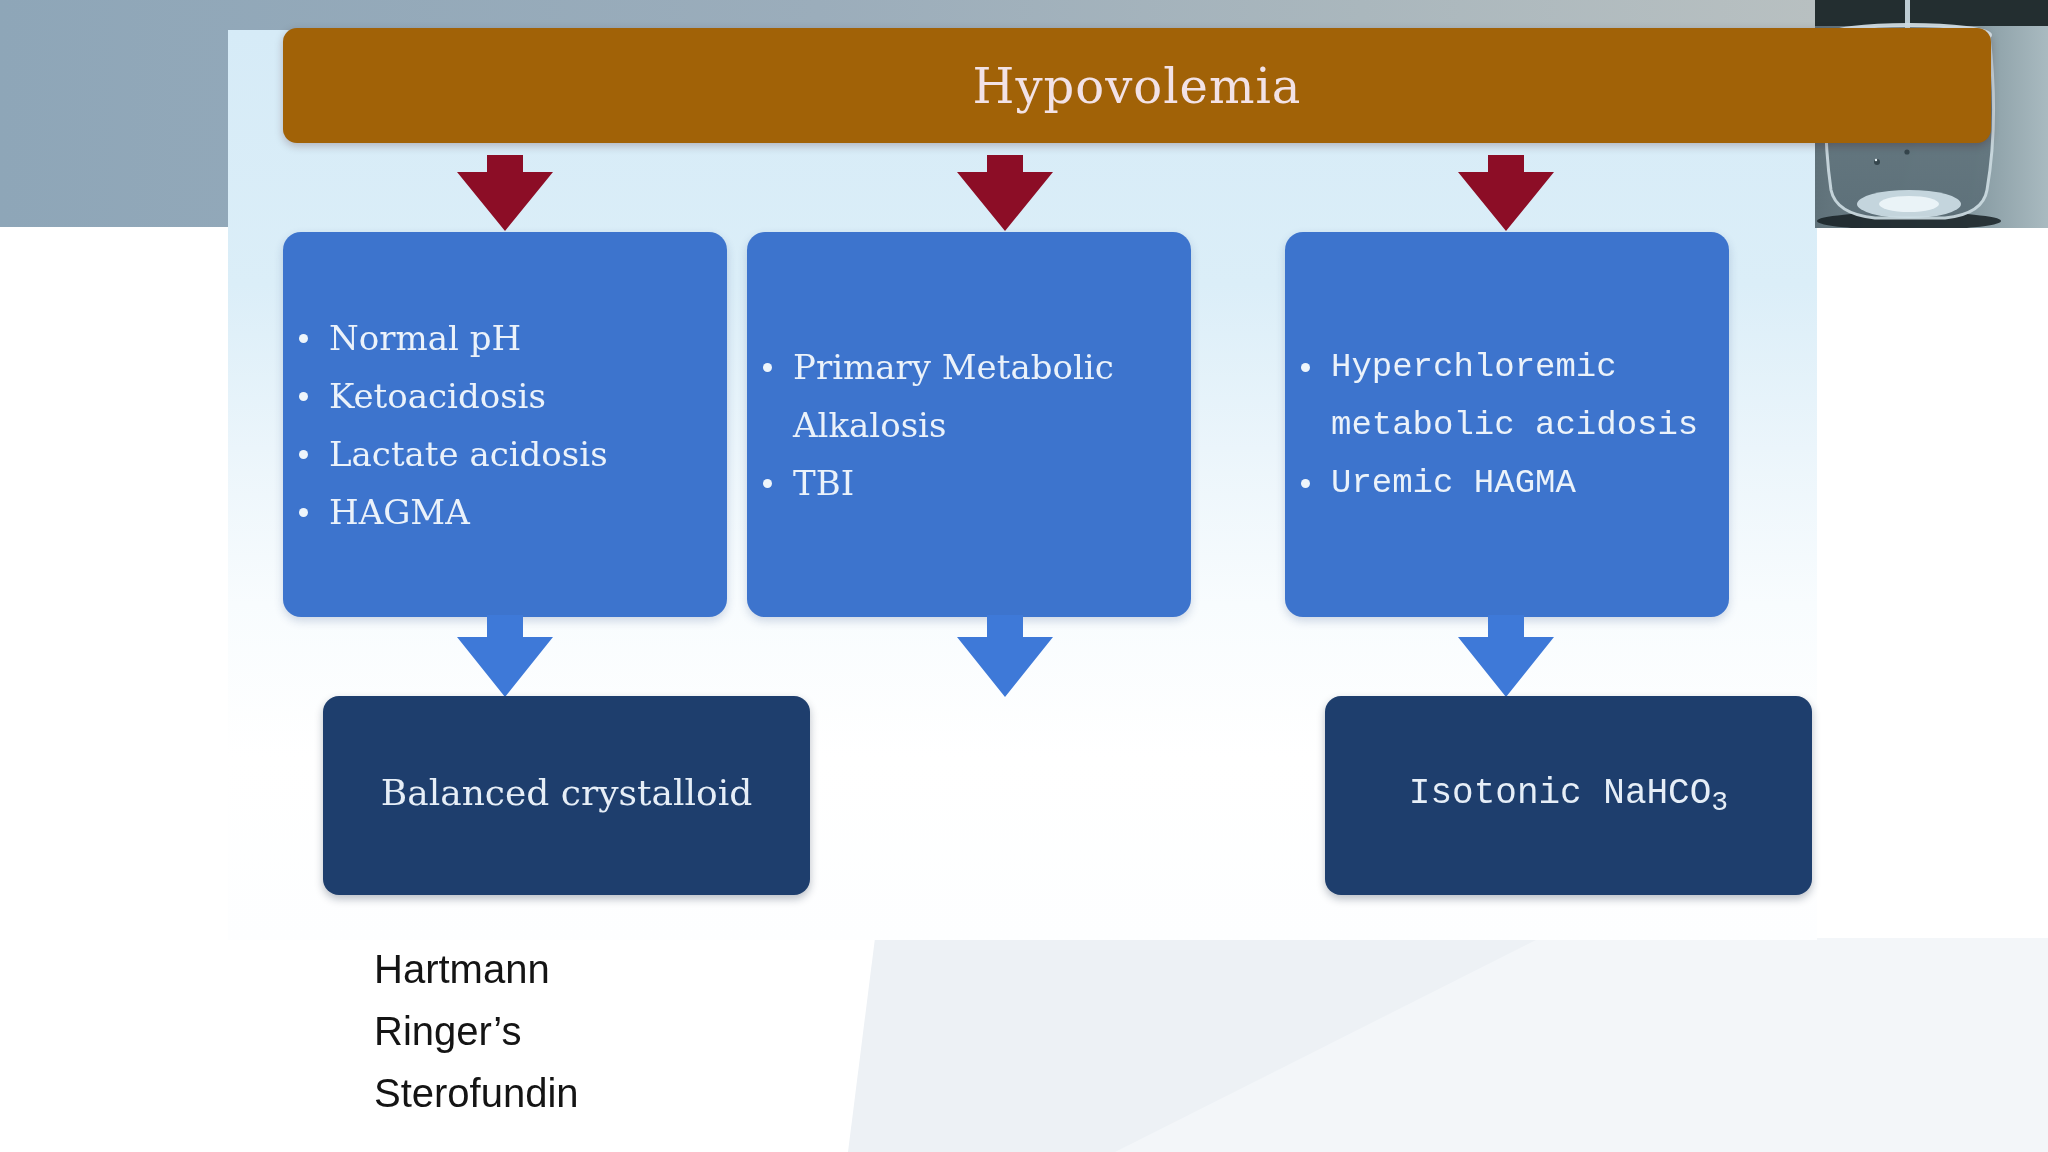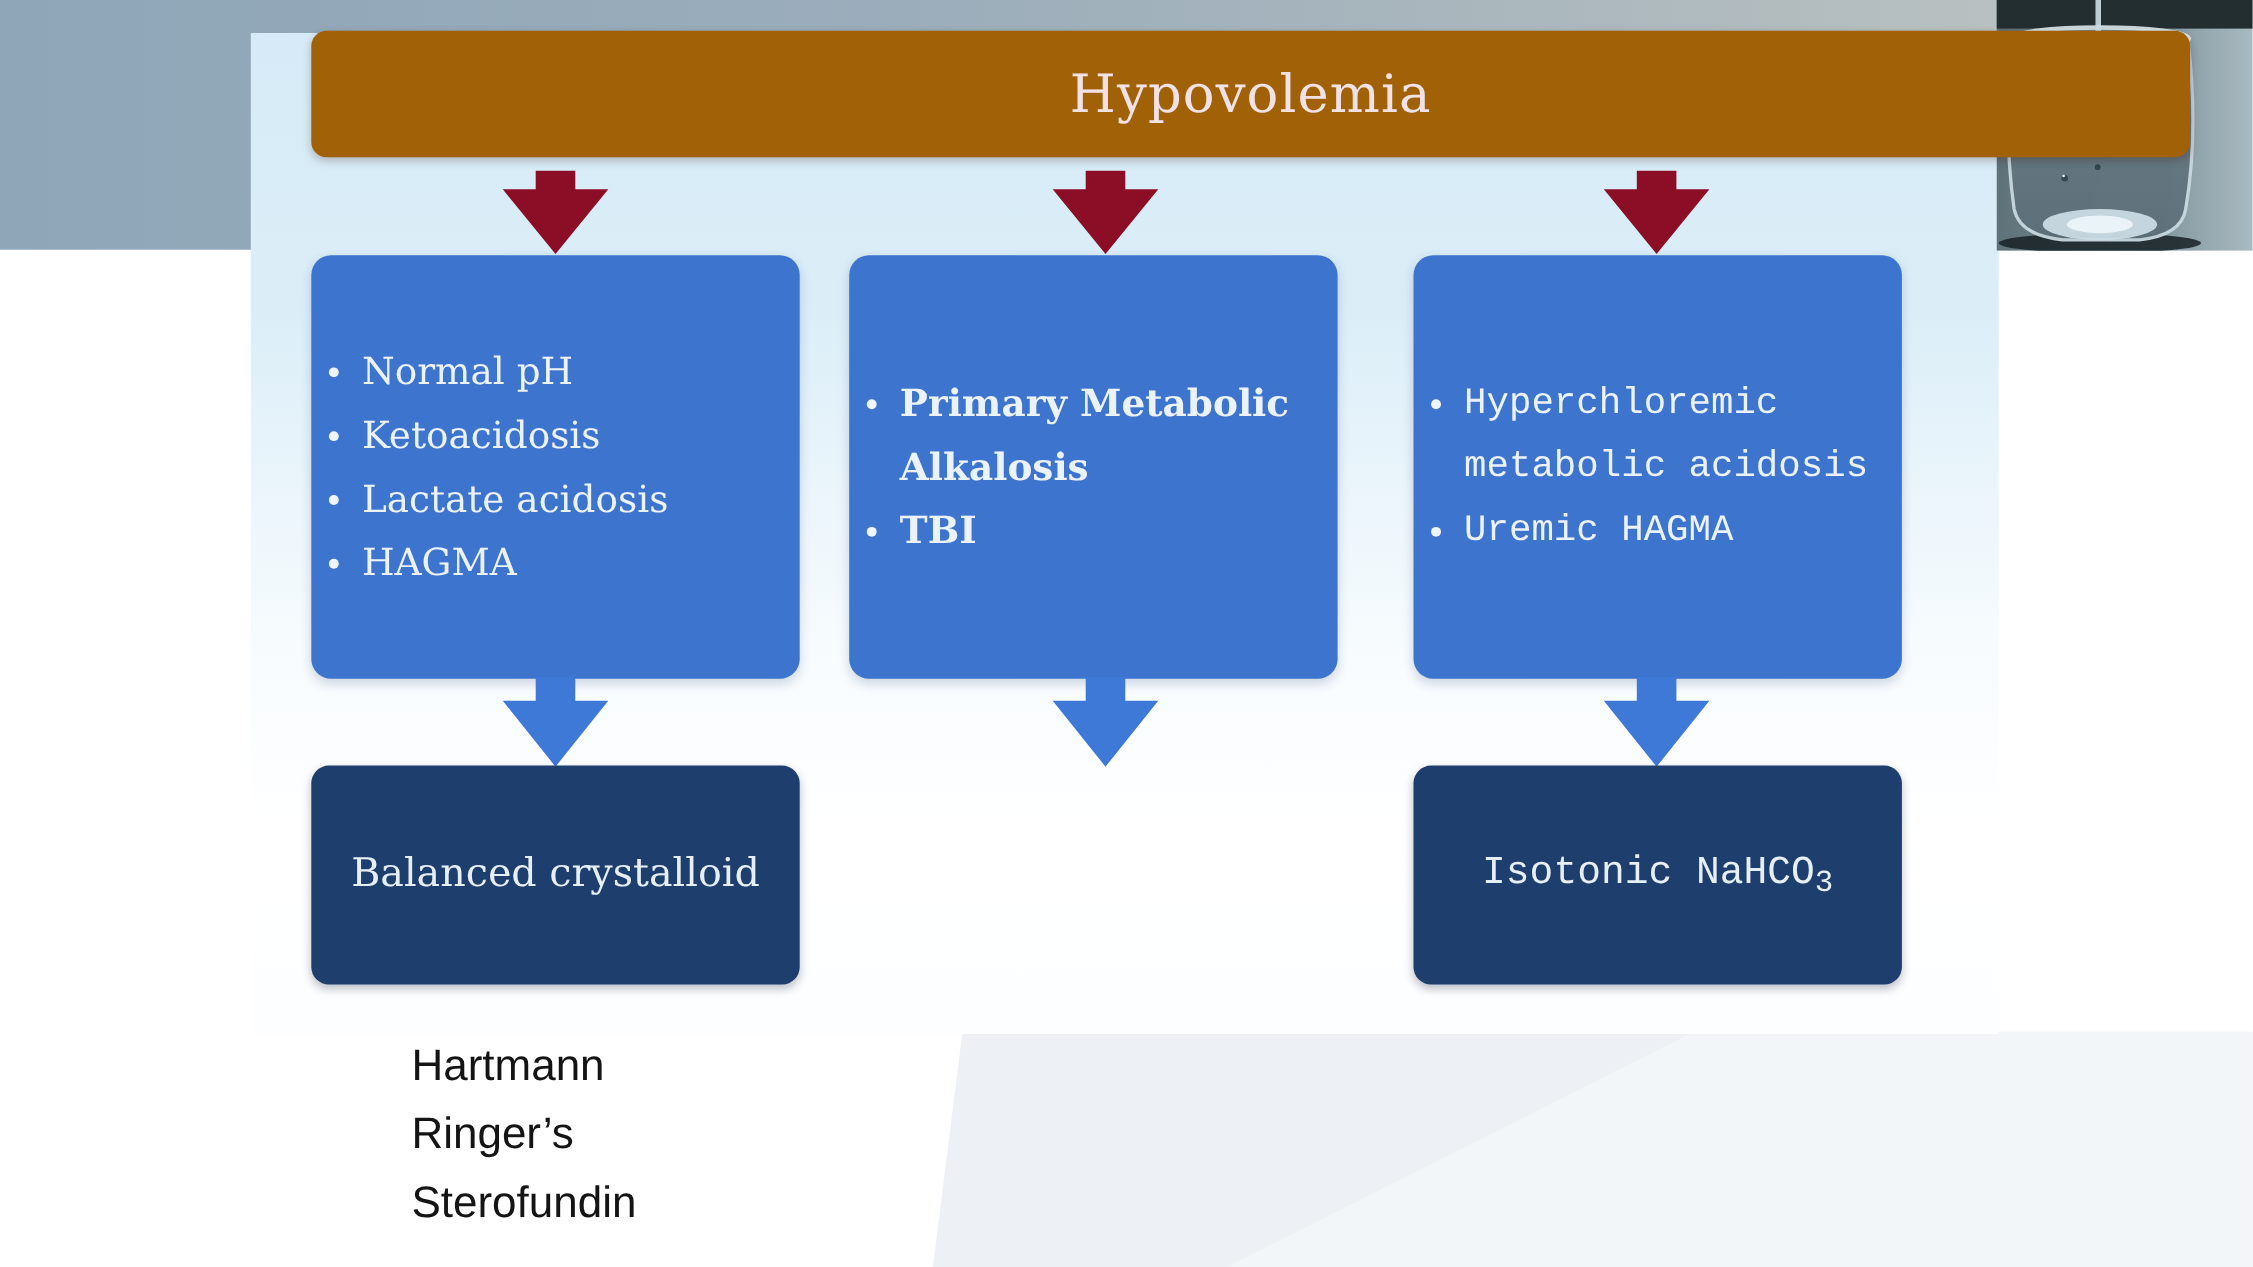--- a/index.html
+++ b/index.html
@@ -34,27 +34,27 @@
   
   .cause-box{position:absolute;top:232px;width:444px;height:385px;background:#3d74cd;
     border-radius:18px;display:flex;flex-direction:column;justify-content:center;
     padding:0;box-sizing:border-box;box-shadow:0 4px 10px rgba(30,60,120,.20);}
   .cause{display:flex;align-items:flex-start;}
   .dot-cell{flex:0 0 46px;padding-left:16px;box-sizing:border-box;}
   .dot{display:block;width:9px;height:9px;border-radius:50%;background:#eef5fb;margin-top:25px;}
   .cause-text{flex:1;color:#ebf2fa;font-size:34px;line-height:58px;padding-right:26px;}
 
   
-  .treat-box{position:absolute;top:696px;width:444px;height:199px;background:#1e3e6d;
+  .treat-box{position:absolute;top:696px;width:487px;height:199px;background:#1e3e6d;
     border-radius:16px;display:flex;align-items:center;justify-content:center;
-    box-shadow:0 4px 9px rgba(10,25,50,.28);}
+    box-shadow:0 4px 9px rgba(10,25,50,.28);margin-left:40px;}
   .treat-text{color:#e6eef7;font-size:36px;}
   .treat-sub{font-size:28px;vertical-align:-7px;}
 
-  .col1{left:283px;} .col2{left:772px;font-weight:bold;} .col3{left:1285px;font-family:Liberation Mono, monospace;}
+  .col1{left:283px;} .col2{left:747px;} .col3{left:1285px;font-family:Liberation Mono, monospace;}
   .ar1{left:450px;} .ar2{left:950px;} .ar3{left:1451px;}
 
   
   .notes{position:absolute;left:374px;top:938px;color:#141414;
     font-family:"Liberation Sans", sans-serif;font-size:40px;line-height:62px;}
 </style>
 </head>
 <body>
 
 <div class="stage">

